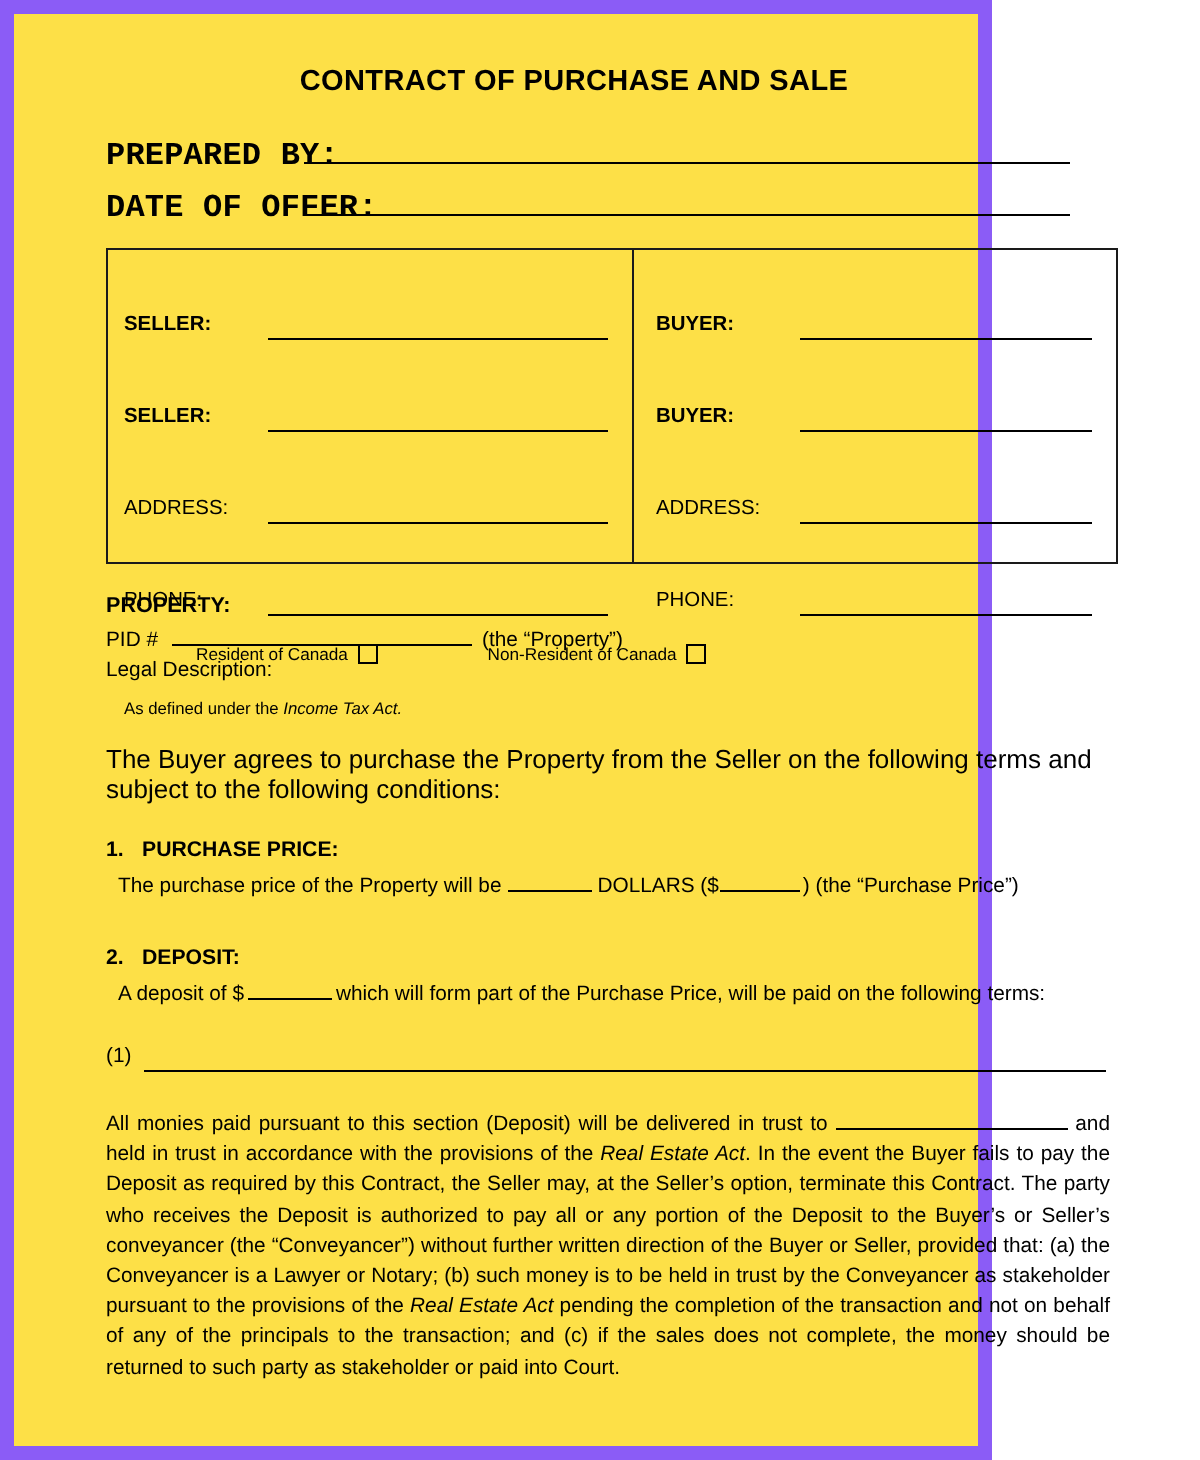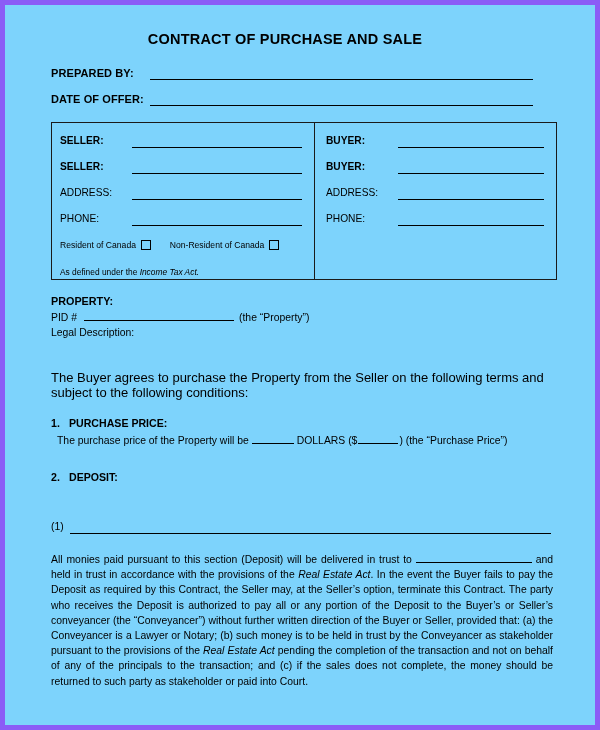--- a/index.html
+++ b/index.html
@@ -11,47 +11,48 @@
     width: 600px;
     height: 730px;
     font-family: "Liberation Sans", sans-serif;
     color: #000000;
     overflow: hidden;
   }
 
   .page {
     position: relative;
     box-sizing: border-box;
-    width: 600px;
+    width: 496px;
     height: 730px;
-    background: #7dd3fc;
-    border: 5px solid #8b5cf6;
+    background: #fde047;
+    border: 7px solid #8b5cf6;
     padding: 0;
   }
 
   .doc-title {
     position: absolute;
     left: 0;
     top: 26px;
     width: 560px;
     text-align: center;
     font-size: 14.5px;
     font-weight: bold;
     letter-spacing: 0.2px;
   }
 
   
   .top-field {
     position: absolute;
     left: 46px;
     width: 482px;
     height: 18px;
-    font-size: 11px;
+    font-size: 16px;
     font-weight: bold;
     letter-spacing: 0.1px;
+    font-family: Liberation Mono, monospace;
   }
   .top-field .tf-label {
     position: absolute;
     left: 0;
     top: 0;
     white-space: nowrap;
   }
   .top-field .tf-rule {
     position: absolute;
     left: 99px;
@@ -87,20 +88,21 @@
     box-sizing: border-box;
   }
   .col-left  { left: 0;     width: 262px; padding: 10px 8px 0 8px; }
   .col-right { left: 262px; width: 244px; padding: 10px 8px 0 12px; }
 
   .party-row {
     position: relative;
     height: 26px;
     font-size: 10.2px;
     white-space: nowrap;
+    margin-top: 20px;
   }
   .party-row .pr-label {
     position: absolute;
     left: 0;
     top: 2px;
   }
   .party-row .pr-label.bold { font-weight: bold; }
   .party-row .pr-rule {
     position: absolute;
     top: 14px;
@@ -114,20 +116,21 @@
     position: relative;
     height: 22px;
     font-size: 8.6px;
     white-space: nowrap;
     padding-top: 3px;
   }
   .cb-item {
     display: inline-flex;
     align-items: flex-start;
     gap: 5px;
+    margin-left: 36px;
   }
   .cb-gap { display: inline-block; width: 14px; }
   .checkbox {
     display: inline-block;
     width: 10px;
     height: 10px;
     border: 1.3px solid #000;
     box-sizing: border-box;
     vertical-align: middle;
   }
@@ -345,20 +348,23 @@
     <div class="clause-body">
       <span>The purchase price of the Property will be</span><span class="blank b-dollars"></span><span>DOLLARS ($</span><span class="blank b-amount"></span><span>) (the “Purchase Price”)</span>
     </div>
   </div>
 
   <div class="clause" id="clause-deposit">
     <div class="clause-head">
       <span class="clause-num">2.</span>
       <span class="clause-title">DEPOSIT:</span>
     </div>
+    <div class="clause-body">
+      <span>A deposit of $</span><span class="blank b-deposit"></span><span>which will form part of the Purchase Price, will be paid on the following terms:</span>
+    </div>
   </div>
 
   <div class="sub-item">
     <span class="si-label">(1)</span>
     <span class="si-rule"></span>
   </div>
 
   <div class="long-para">
     <span>All monies paid pursuant to this section (Deposit) will be delivered in trust to</span>
     <span class="inline-blank"></span><span> and held in trust in accordance with the provisions of the </span><i>Real Estate Act</i><span>.  In the event the Buyer fails to pay the Deposit as required by this Contract, the Seller may, at the Seller’s option, terminate this Contract.  The party who receives the Deposit is authorized to pay all or any portion of the Deposit to the Buyer’s or Seller’s conveyancer (the “Conveyancer”) without further written direction of the Buyer or Seller, provided that: (a) the Conveyancer is a Lawyer or Notary; (b) such money is to be held in trust by the Conveyancer as stakeholder pursuant to the provisions of the </span><i>Real Estate Act</i><span> pending the completion of the transaction and not on behalf of any of the principals to the transaction; and (c) if the sales does not complete, the money should be returned to such party as stakeholder or paid into Court.</span>

